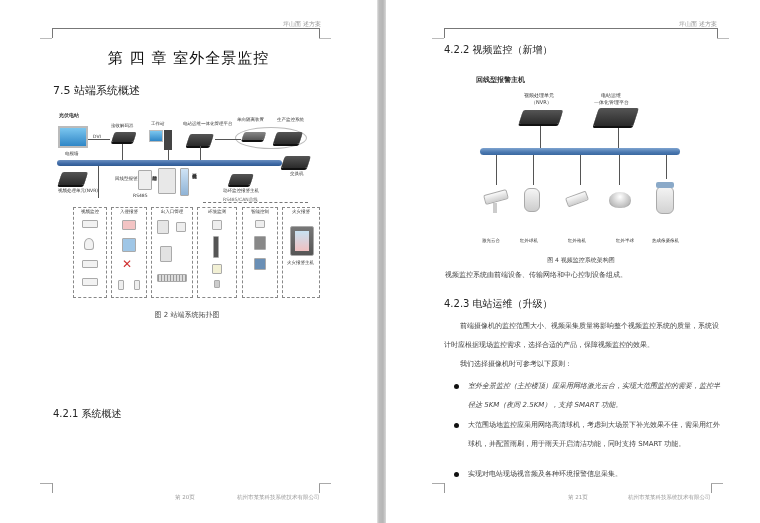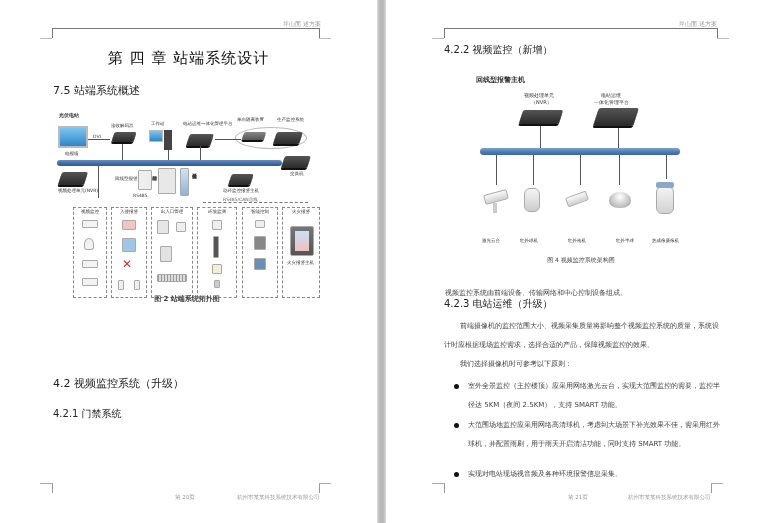--- a/index.html
+++ b/index.html
@@ -49,21 +49,21 @@
 <body>
 
 <div class="page left">
   <div class="hdr-text" style="left:283px;top:20px;">坪山面 述方案</div>
   <div class="hdr-line" style="left:52px;top:28px;width:268px;"></div>
   <div class="hdr-tick" style="left:52px;top:28px;height:10px;"></div>
   <div class="hdr-tick" style="left:319px;top:28px;height:10px;"></div>
   <div class="hdr-ext" style="left:40px;top:38px;width:12px;"></div>
   <div class="hdr-ext" style="left:319px;top:38px;width:12px;"></div>
 
-  <div class="chapter-title">第 四 章 站端系统设计</div>
+  <div class="chapter-title">第 四 章 室外全景监控</div>
   <div class="h2" style="left:53px;top:83px;">7.5 站端系统概述</div>
 
   <div class="diag-l">
     <div class="lbl" style="left:4px;top:2px;font-weight:bold;font-size:5px;">光伏电站</div>
 
     <div class="monitor" style="left:3px;top:16px;width:30px;height:22px;"></div>
     <div class="lbl" style="left:10px;top:41px;">电视墙</div>
     <div class="lbl" style="left:38px;top:24px;">DVI</div>
     <div class="vline" style="left:33px;top:29px;width:22px;height:1px;"></div>
 
@@ -148,24 +148,23 @@
     </div>
     <div class="box-dashed" style="left:227px;top:97px;width:38px;height:91px;">
       <div class="box-title">火灾报警</div>
       <div class="item" style="left:7px;top:18px;width:24px;height:30px;background:linear-gradient(#777,#555);border-radius:2px;">
         <div style="position:absolute;left:4px;top:4px;width:14px;height:20px;background:linear-gradient(#c8e2f2,#f0c0c0);"></div>
       </div>
       <div class="lbl" style="left:4px;top:52px;">火灾报警主机</div>
     </div>
   </div>
 
-  <div class="caption" style="left:53px;top:294px;width:268px;font-weight:bold;">图 2 站端系统拓扑图</div>
-
-  <div class="h2" style="left:53px;top:376px;">4.2 视频监控系统（升级）</div>
-  <div class="h3" style="left:53px;top:407px;">4.2.1 门禁系统</div>
+  <div class="caption" style="left:53px;top:310px;width:268px;">图 2 站端系统拓扑图</div>
+
+  <div class="h3" style="left:53px;top:407px;">4.2.1 系统概述</div>
 
   <div class="ftr-tick" style="left:52px;top:483px;height:10px;"></div>
   <div class="ftr-ext" style="left:40px;top:483px;width:12px;"></div>
   <div class="ftr-tick" style="left:319px;top:483px;height:10px;"></div>
   <div class="ftr-ext" style="left:319px;top:483px;width:12px;"></div>
   <div class="ftr-text" style="left:175px;top:494px;">第 20页</div>
   <div class="ftr-text" style="left:237px;top:494px;">杭州市某某科技系统技术有限公司</div>
 </div>
 
 <div class="divider"></div>
@@ -212,27 +211,27 @@
   <div class="cam" style="left:180px;top:114px;width:18px;height:6px;background:#8aa9c8;border-radius:2px;"></div>
 
   <div class="lbl" style="left:6px;top:170px;">激光云台</div>
   <div class="lbl" style="left:44px;top:170px;">红外球机</div>
   <div class="lbl" style="left:92px;top:170px;">红外枪机</div>
   <div class="lbl" style="left:140px;top:170px;">红外半球</div>
   <div class="lbl" style="left:176px;top:170px;">热成像摄像机</div>
 </div>
 
 <div class="caption" style="left:444px;top:256px;width:274px;font-size:6px;">图 4  视频监控系统架构图</div>
-<div class="para" style="left:445px;top:284px;width:280px;">视频监控系统由前端设备、传输网络和中心控制设备组成。</div>
+<div class="para" style="left:445px;top:266px;width:280px;">视频监控系统由前端设备、传输网络和中心控制设备组成。</div>
 
 <div class="h3" style="left:444px;top:297px;">4.2.3 电站运维（升级）</div>
 <div class="para" style="left:444px;top:317px;width:276px;text-indent:16px;">前端摄像机的监控范围大小、视频采集质量将影响整个视频监控系统的质量，系统设计时应根据现场监控需求，选择合适的产品，保障视频监控的效果。</div>
 <div class="para" style="left:460px;top:355px;width:260px;">我们选择摄像机时可参考以下原则：</div>
 
-<div class="bullet" style="left:468px;top:377px;width:252px;">
+<div class="bullet" style="left:468px;top:377px;width:252px;font-style:italic;">
   <span class="dot"></span>
   <span>室外全景监控（主控楼顶）应采用网络激光云台，实现大范围监控的需要，监控半径达 5KM（夜间 2.5KM），支持 SMART 功能。</span>
 </div>
 <div class="bullet" style="left:468px;top:416px;width:252px;">
   <span class="dot"></span>
   <span>大范围场地监控应采用网络高清球机，考虑到大场景下补光效果不佳，需采用红外球机，并配置雨刷，用于雨天开启清洁功能，同时支持 SMART 功能。</span>
 </div>
 <div class="bullet" style="left:468px;top:465px;width:252px;">
   <span class="dot"></span>
   <span>实现对电站现场视音频及各种环境报警信息采集。</span>

